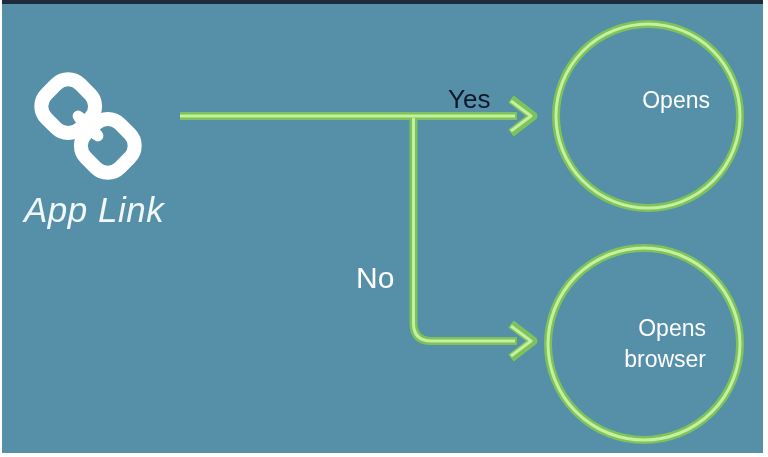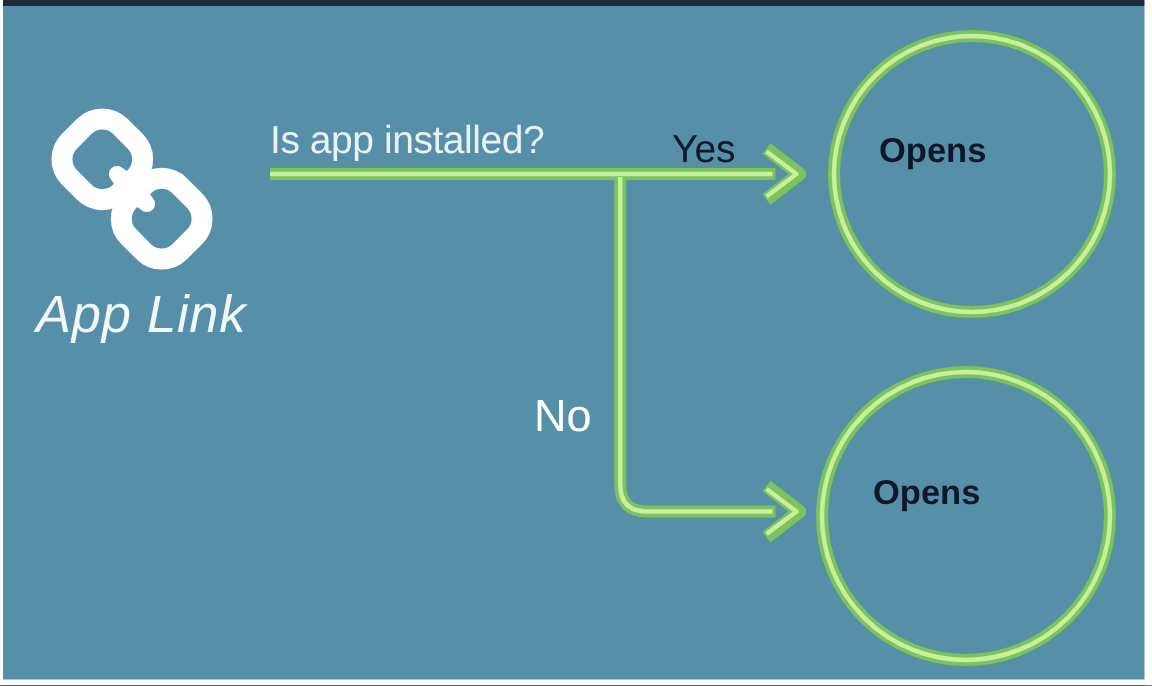--- a/index.html
+++ b/index.html
@@ -18,22 +18,22 @@
 
   #chain-icon{position:absolute;left:28px;top:66px;width:120px;height:120px;overflow:visible;}
 
   .label{position:absolute;white-space:nowrap;}
   #app-link-label{left:24px;top:190px;font-size:35px;font-weight:400;color:#f2f7f8;letter-spacing:.5px;font-style:italic;}
   #question-label{left:180px;top:78px;font-size:26px;color:#eaf2f5;letter-spacing:-0.3px;}
   #yes-label{left:448px;top:84px;font-size:26px;color:#0f172a;}
   #no-label{left:356px;top:261px;font-size:30px;color:#ffffff;}
 
   .outcome{
-    position:absolute;width:124px;text-align:left;
-    font-size:23px;font-weight:700;line-height:31px;color:#0f172a;
+    position:absolute;width:124px;text-align:right;
+    font-size:23px;font-weight:400;line-height:31px;color:#ffffff;
   }
   #outcome-app{left:586px;top:85px;}
   #outcome-browser{left:582px;top:313px;}
   .outcome span{display:block;}
 </style>
 </head>
 <body>
 
 <div id="frame">
 
@@ -77,27 +77,27 @@
       <rect x="8" y="36" width="48" height="48" rx="17" stroke-width="14"></rect>
       <rect x="64" y="36" width="48" height="48" rx="17" stroke-width="14"></rect>
       <line x1="46" y1="60" x2="74" y2="60" stroke-width="11" stroke-linecap="round"></line>
     </g>
     <circle cx="52" cy="52" r="6" fill="#ffffff"></circle>
     <circle cx="68" cy="68" r="6" fill="#ffffff"></circle>
   </svg>
 
   <div class="label" id="app-link-label">App Link</div>
 
-  <div class="label" id="question-label">Is app installed?</div>
 
   <div class="label" id="yes-label">Yes</div>
 
   <div class="label" id="no-label">No</div>
 
   <div class="outcome" id="outcome-app">
     <span>Opens</span>
   </div>
 
   <div class="outcome" id="outcome-browser">
     <span>Opens</span>
+    <span>browser</span>
   </div>
 
 </div>
 
 </body></html>

